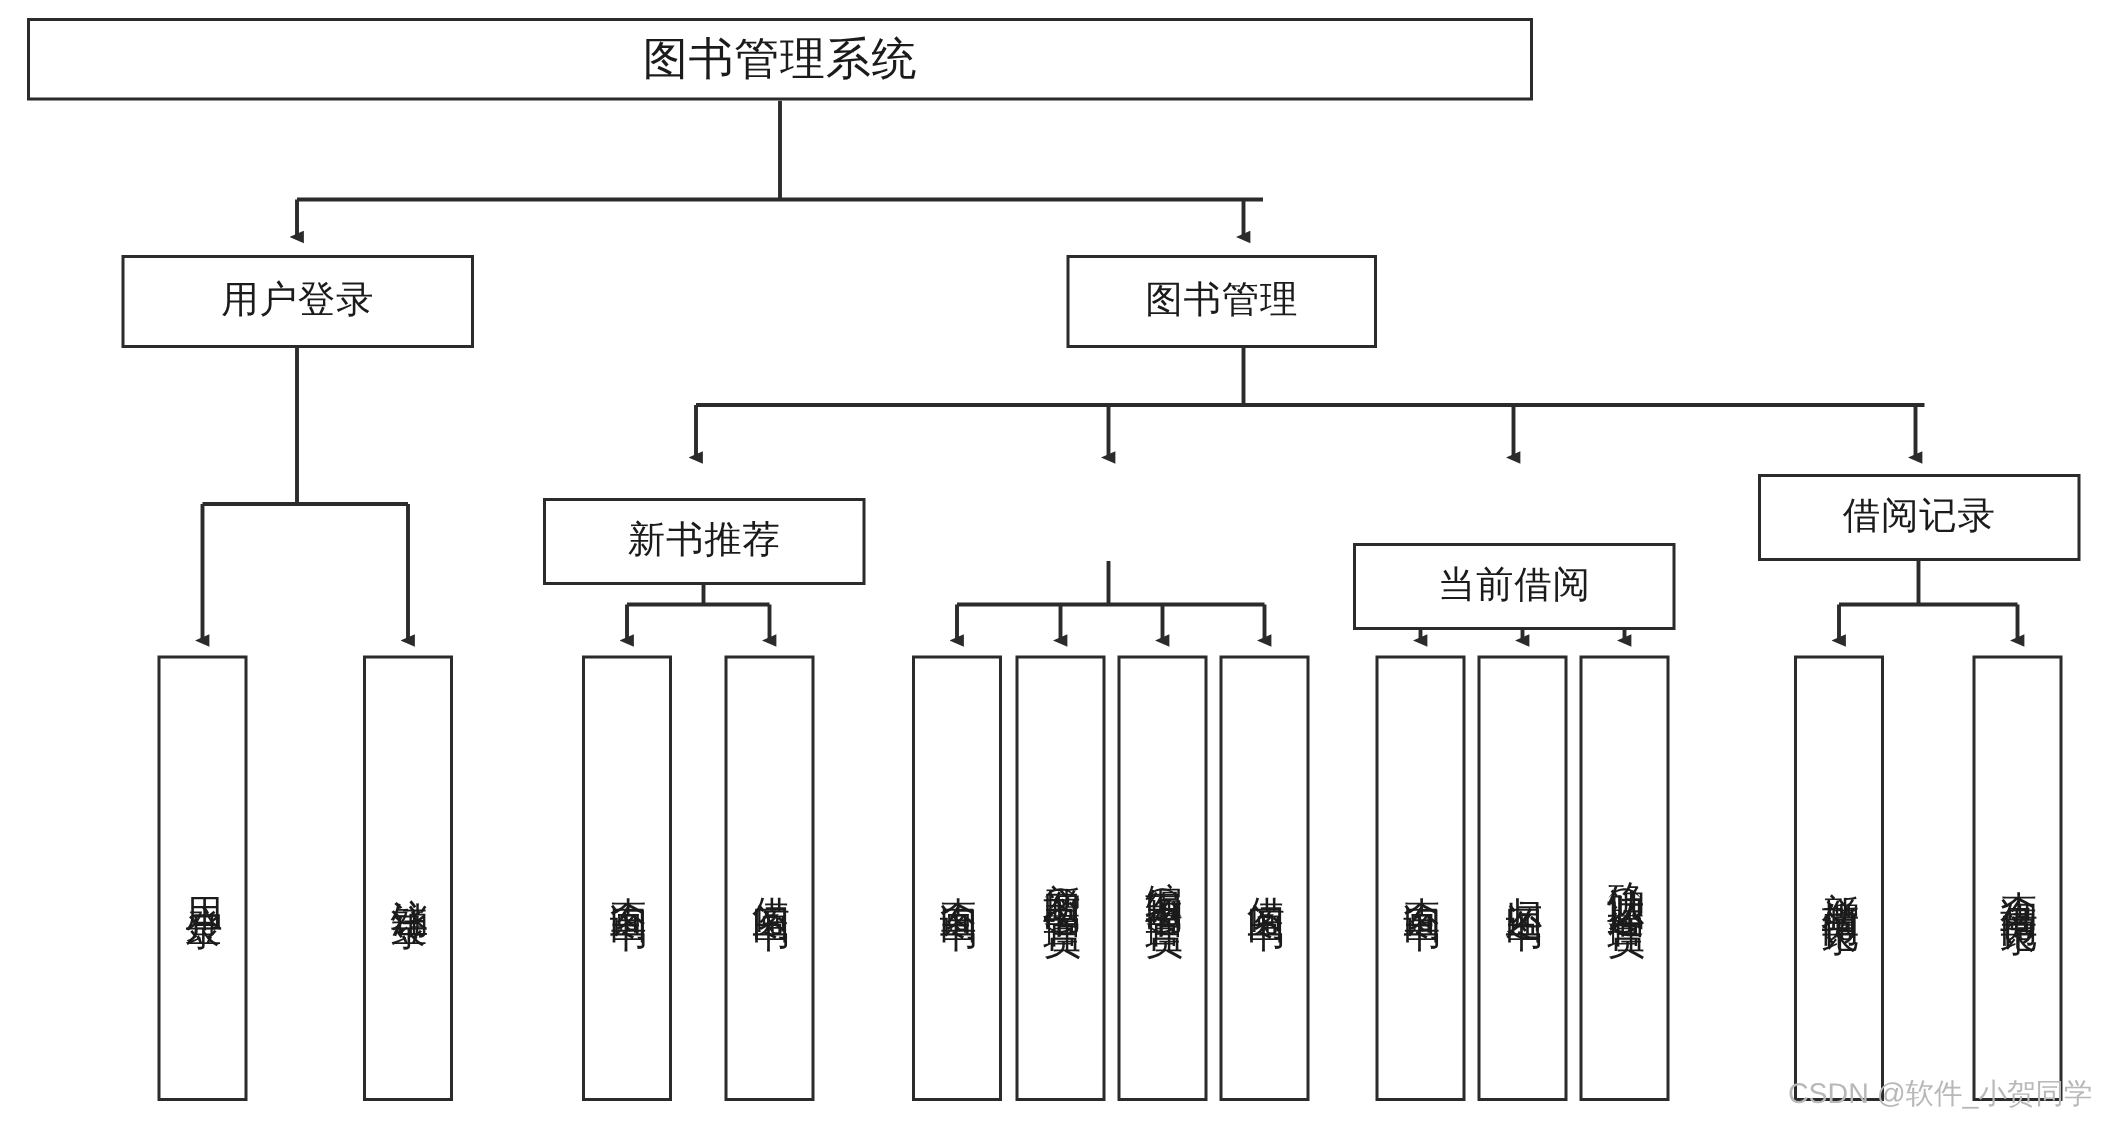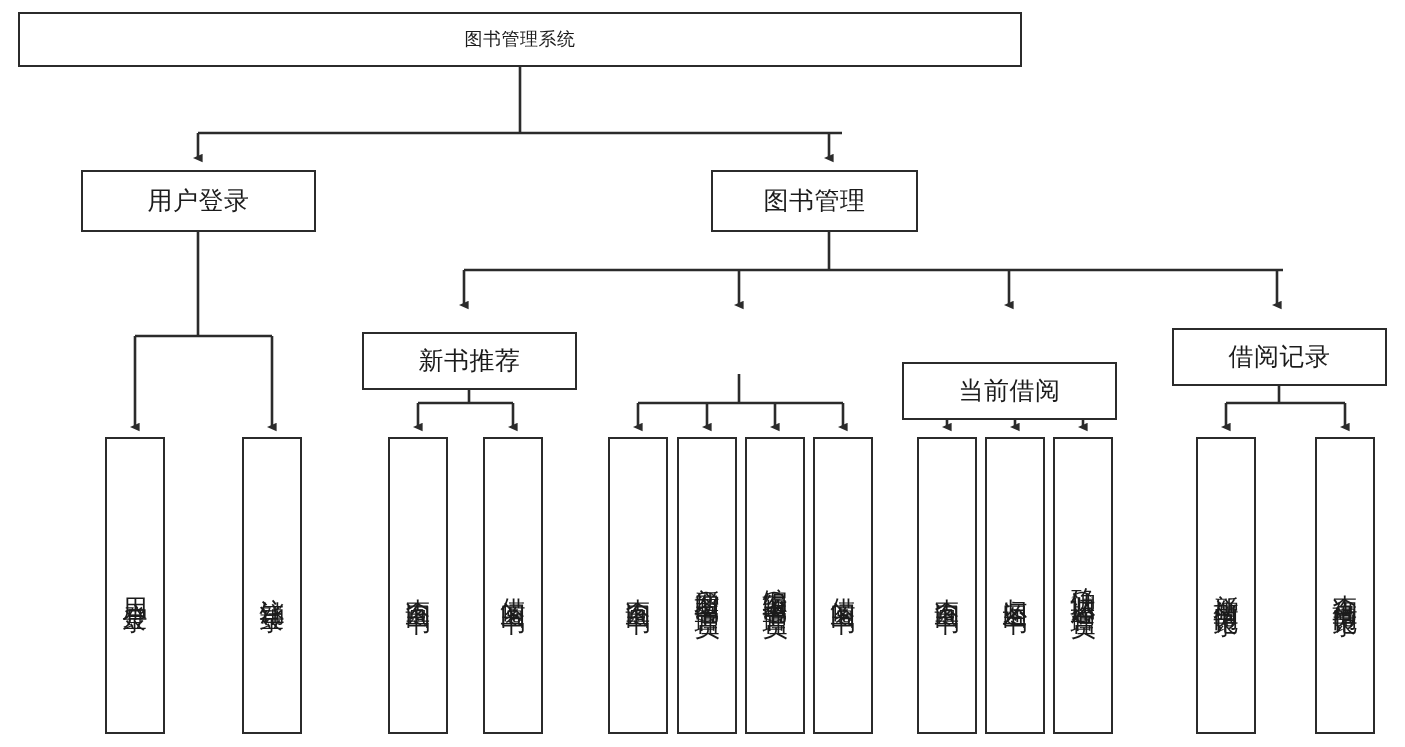--- a/index.html
+++ b/index.html
@@ -51,21 +51,21 @@
   }
   .node.v .lbl {
     writing-mode: vertical-rl;
     text-orientation: upright;
     font-size: 25px;
     letter-spacing: 4px;
     line-height: 1;
     max-height: 100%;
   }
   .node.root .lbl {
-    font-size: 18px;
+    font-size: 30px;
     text-align: right;
   }
   #watermark {
     position: absolute;
     left: 1192px;
     top: 716px;
     font-size: 19px;
     color: #b8b8b8;
     white-space: nowrap;
     font-family: "Liberation Sans", "DejaVu Sans", sans-serif;
@@ -136,21 +136,21 @@
   <div class="node h" style="left:711px; top:170px; width:207px; height:62px;">
     <span class="lbl">图书管理</span>
   </div>
 
   <div class="node h" style="left:362px; top:332px; width:215px; height:58px;">
     <span class="lbl">新书推荐</span>
   </div>
   <div class="node h" style="left:902px; top:316px; width:215px; height:58px;margin-top:46px;">
     <span class="lbl">当前借阅</span>
   </div>
-  <div class="node h" style="left:1172px; top:328px; width:215px; height:58px;">
+  <div class="node h" style="left:1172px; top:316px; width:215px; height:58px;">
     <span class="lbl">借阅记录</span>
   </div>
 
   <div class="node v" style="left:105px; top:437px; width:60px; height:297px;">
     <span class="lbl">用户登录</span>
   </div>
   <div class="node v" style="left:242px; top:437px; width:60px; height:297px;">
     <span class="lbl">注销登录</span>
   </div>
 
@@ -184,14 +184,15 @@
     <span class="lbl">确认归还（管理员）</span>
   </div>
 
   <div class="node v" style="left:1196px; top:437px; width:60px; height:297px;">
     <span class="lbl">新增借阅记录</span>
   </div>
   <div class="node v" style="left:1315px; top:437px; width:60px; height:297px;">
     <span class="lbl">查询借阅记录</span>
   </div>
 
+  <div id="watermark">CSDN @软件_小贺同学</div>
 
 </div>
 
 </body></html>

